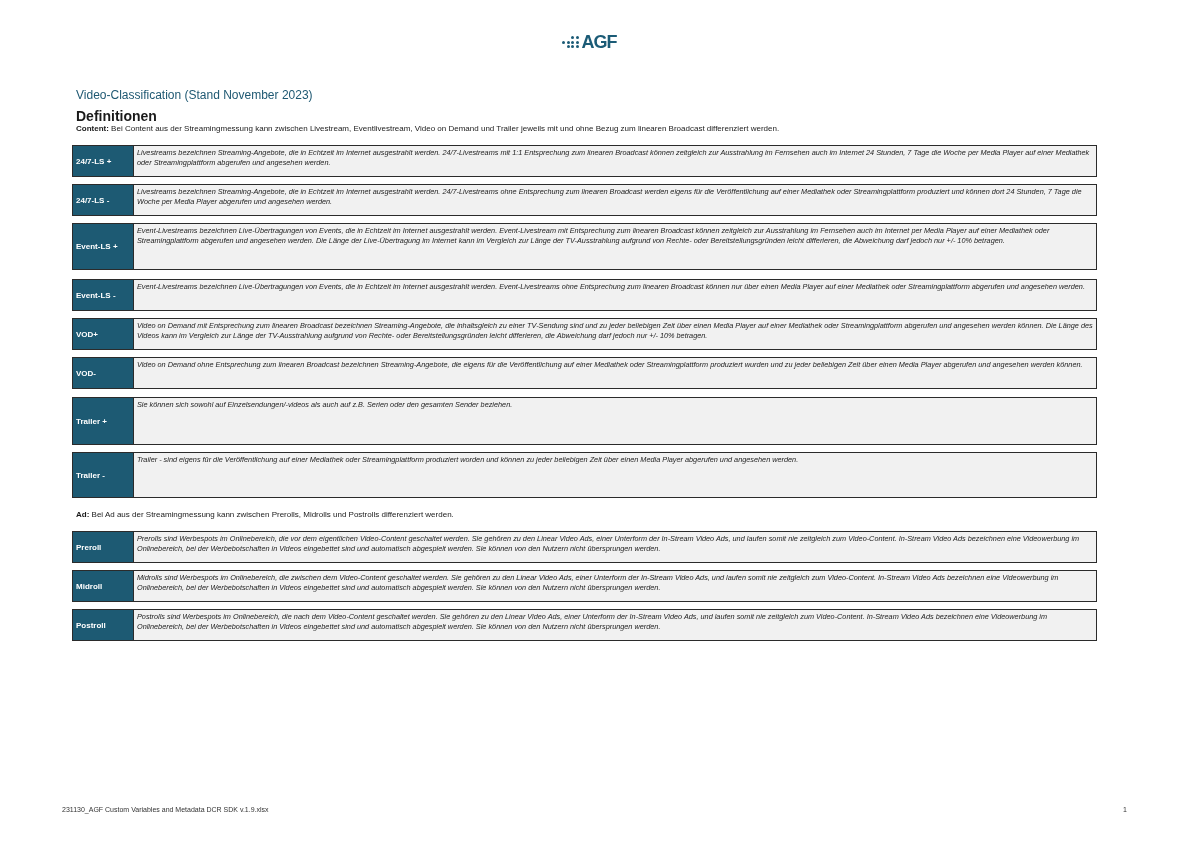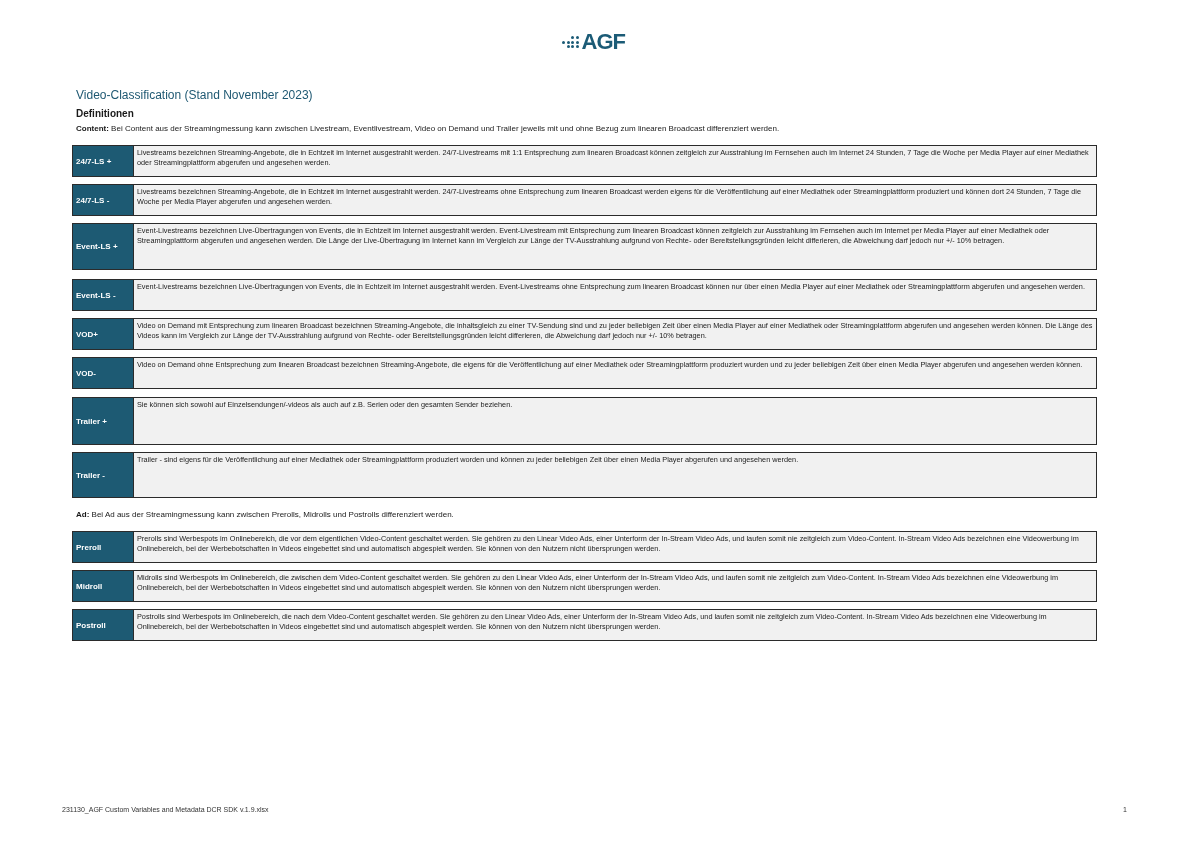--- a/index.html
+++ b/index.html
@@ -1,29 +1,29 @@
 <!DOCTYPE html>
 <html><head>
 <meta charset="utf-8">
 <style>
   html, body { margin:0; padding:0; background:#ffffff; }
   body { width:1200px; height:849px; position:relative; overflow:hidden; font-family:"Liberation Sans", sans-serif; color:#1a1a1a; }
   .logo { position:absolute; left:562px; top:28px; width:80px; height:28px; display:flex; align-items:center; }
   .logo .dots { display:grid; grid-template-columns:repeat(4,3px); grid-gap:1.5px; margin-right:3px; }
   .logo .dots span { width:3px; height:3px; background:#1b5b76; border-radius:50%; display:block; }
   .logo .dots span.x { background:transparent; }
-  .logo .word { font-family:"Liberation Sans", sans-serif; font-weight:bold; font-size:22px; color:#1b5b76; letter-spacing:-1px; line-height:1; }
+  .logo .word { font-family:"Liberation Sans", sans-serif; font-weight:bold; font-size:18px; color:#1b5b76; letter-spacing:-1px; line-height:1; }
   .title { position:absolute; left:76px; top:88px; font-size:12px; font-weight:normal; color:#1e5872; }
-  .def { position:absolute; left:76px; top:108px; font-size:10px; font-weight:bold; }
+  .def { position:absolute; left:76px; top:108px; font-size:14px; font-weight:bold; }
   .intro { position:absolute; left:76px; top:124px; font-size:8px; }
   .intro b, .adintro b { font-weight:bold; }
   .adintro { position:absolute; left:76px; top:510px; font-size:8px; }
   .row { position:absolute; left:72px; width:1025px; display:flex; border:1.5px solid #2b2b2b; box-sizing:border-box; }
   .row .lab { width:61px; background:#1d5a73; color:#fff; font-size:8px; font-weight:bold; display:flex; align-items:center; padding-left:3px; box-sizing:border-box; border-right:1px solid #2b2b2b; flex-shrink:0; }
-  .row .txt { flex:1; background:#f1f1f1; font-size:7.3px; line-height:10.4px; padding:2px 3px; color:#222; }
+  .row .txt { flex:1; background:#f1f1f1; font-size:7.3px; line-height:10.4px; padding:2px 3px; color:#222;font-style:italic; }
   .footer-left { position:absolute; left:62px; top:806px; font-size:7px; color:#333; }
   .footer-right { position:absolute; left:1123px; top:806px; font-size:7px; color:#333; }
 </style>
 </head>
 <body>
 
 <div class="logo">
   <div class="dots">
     <span class="x"></span>
       <span class="x"></span>

